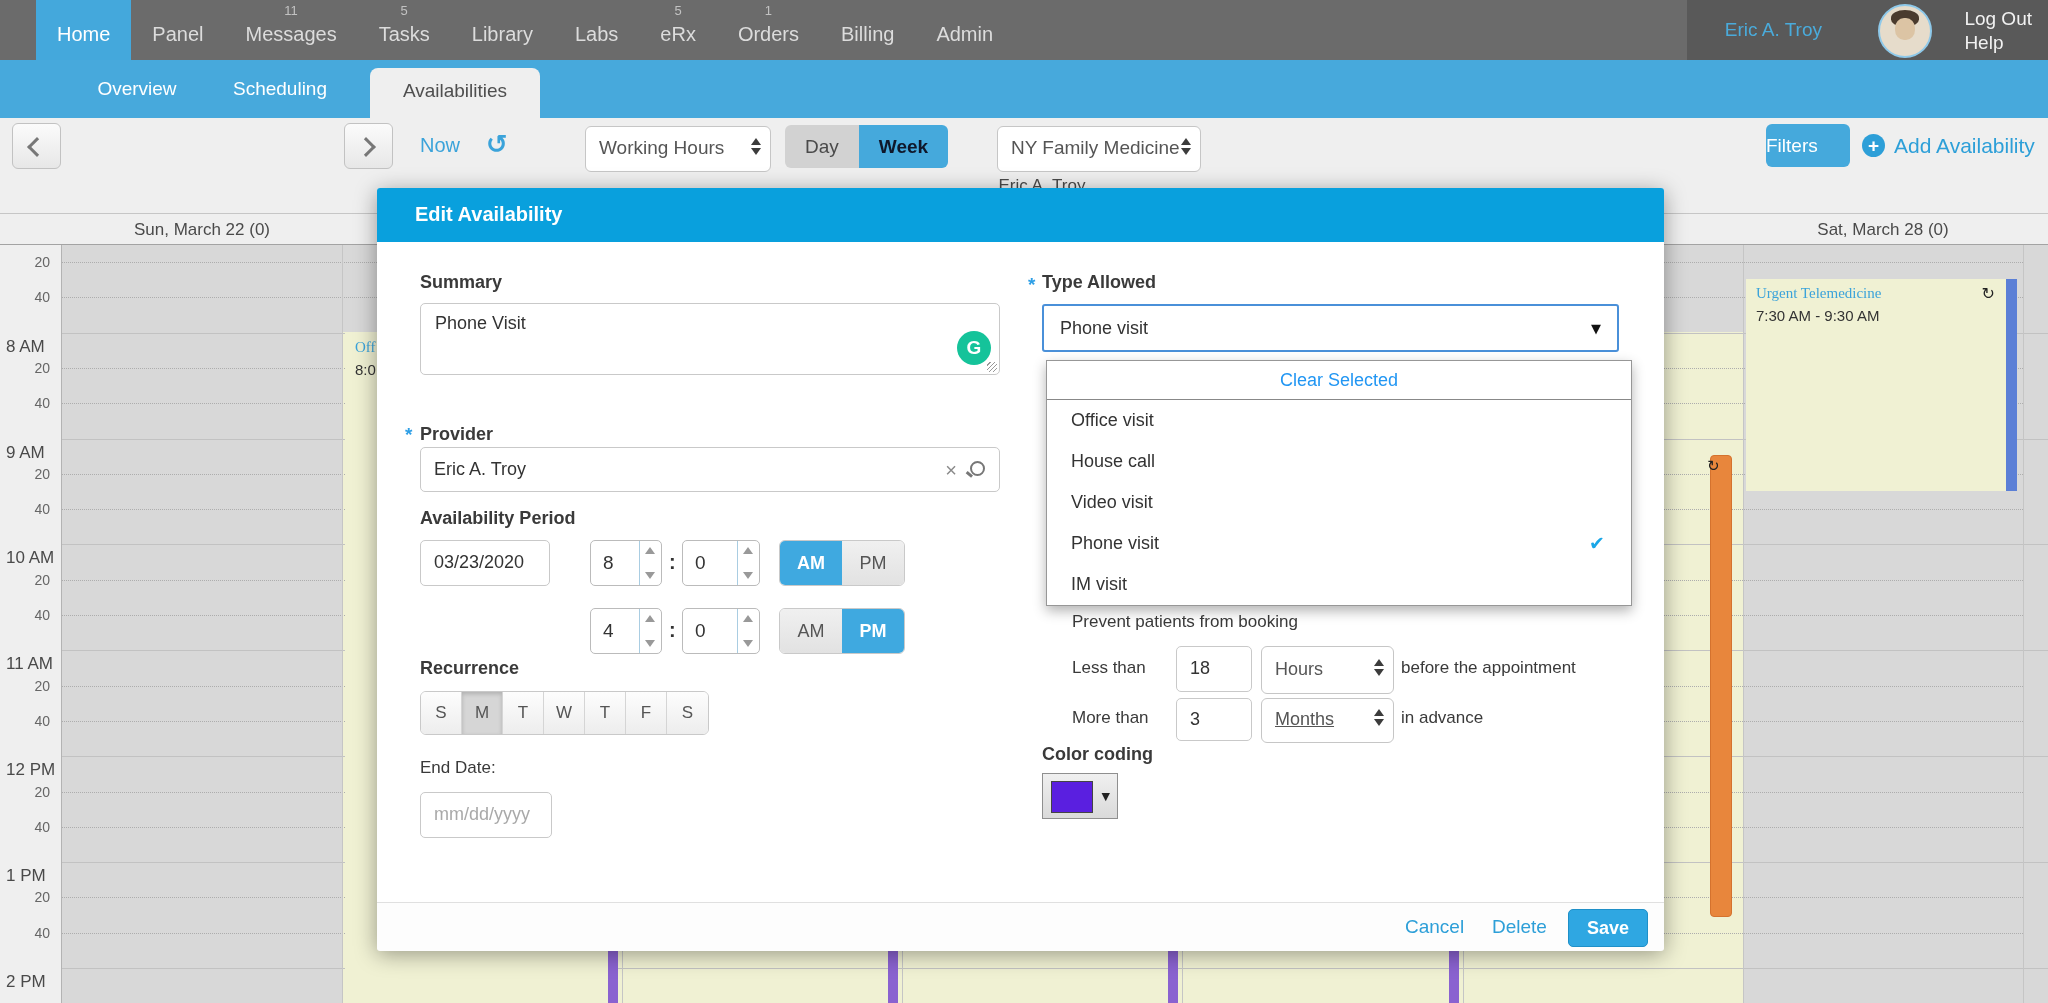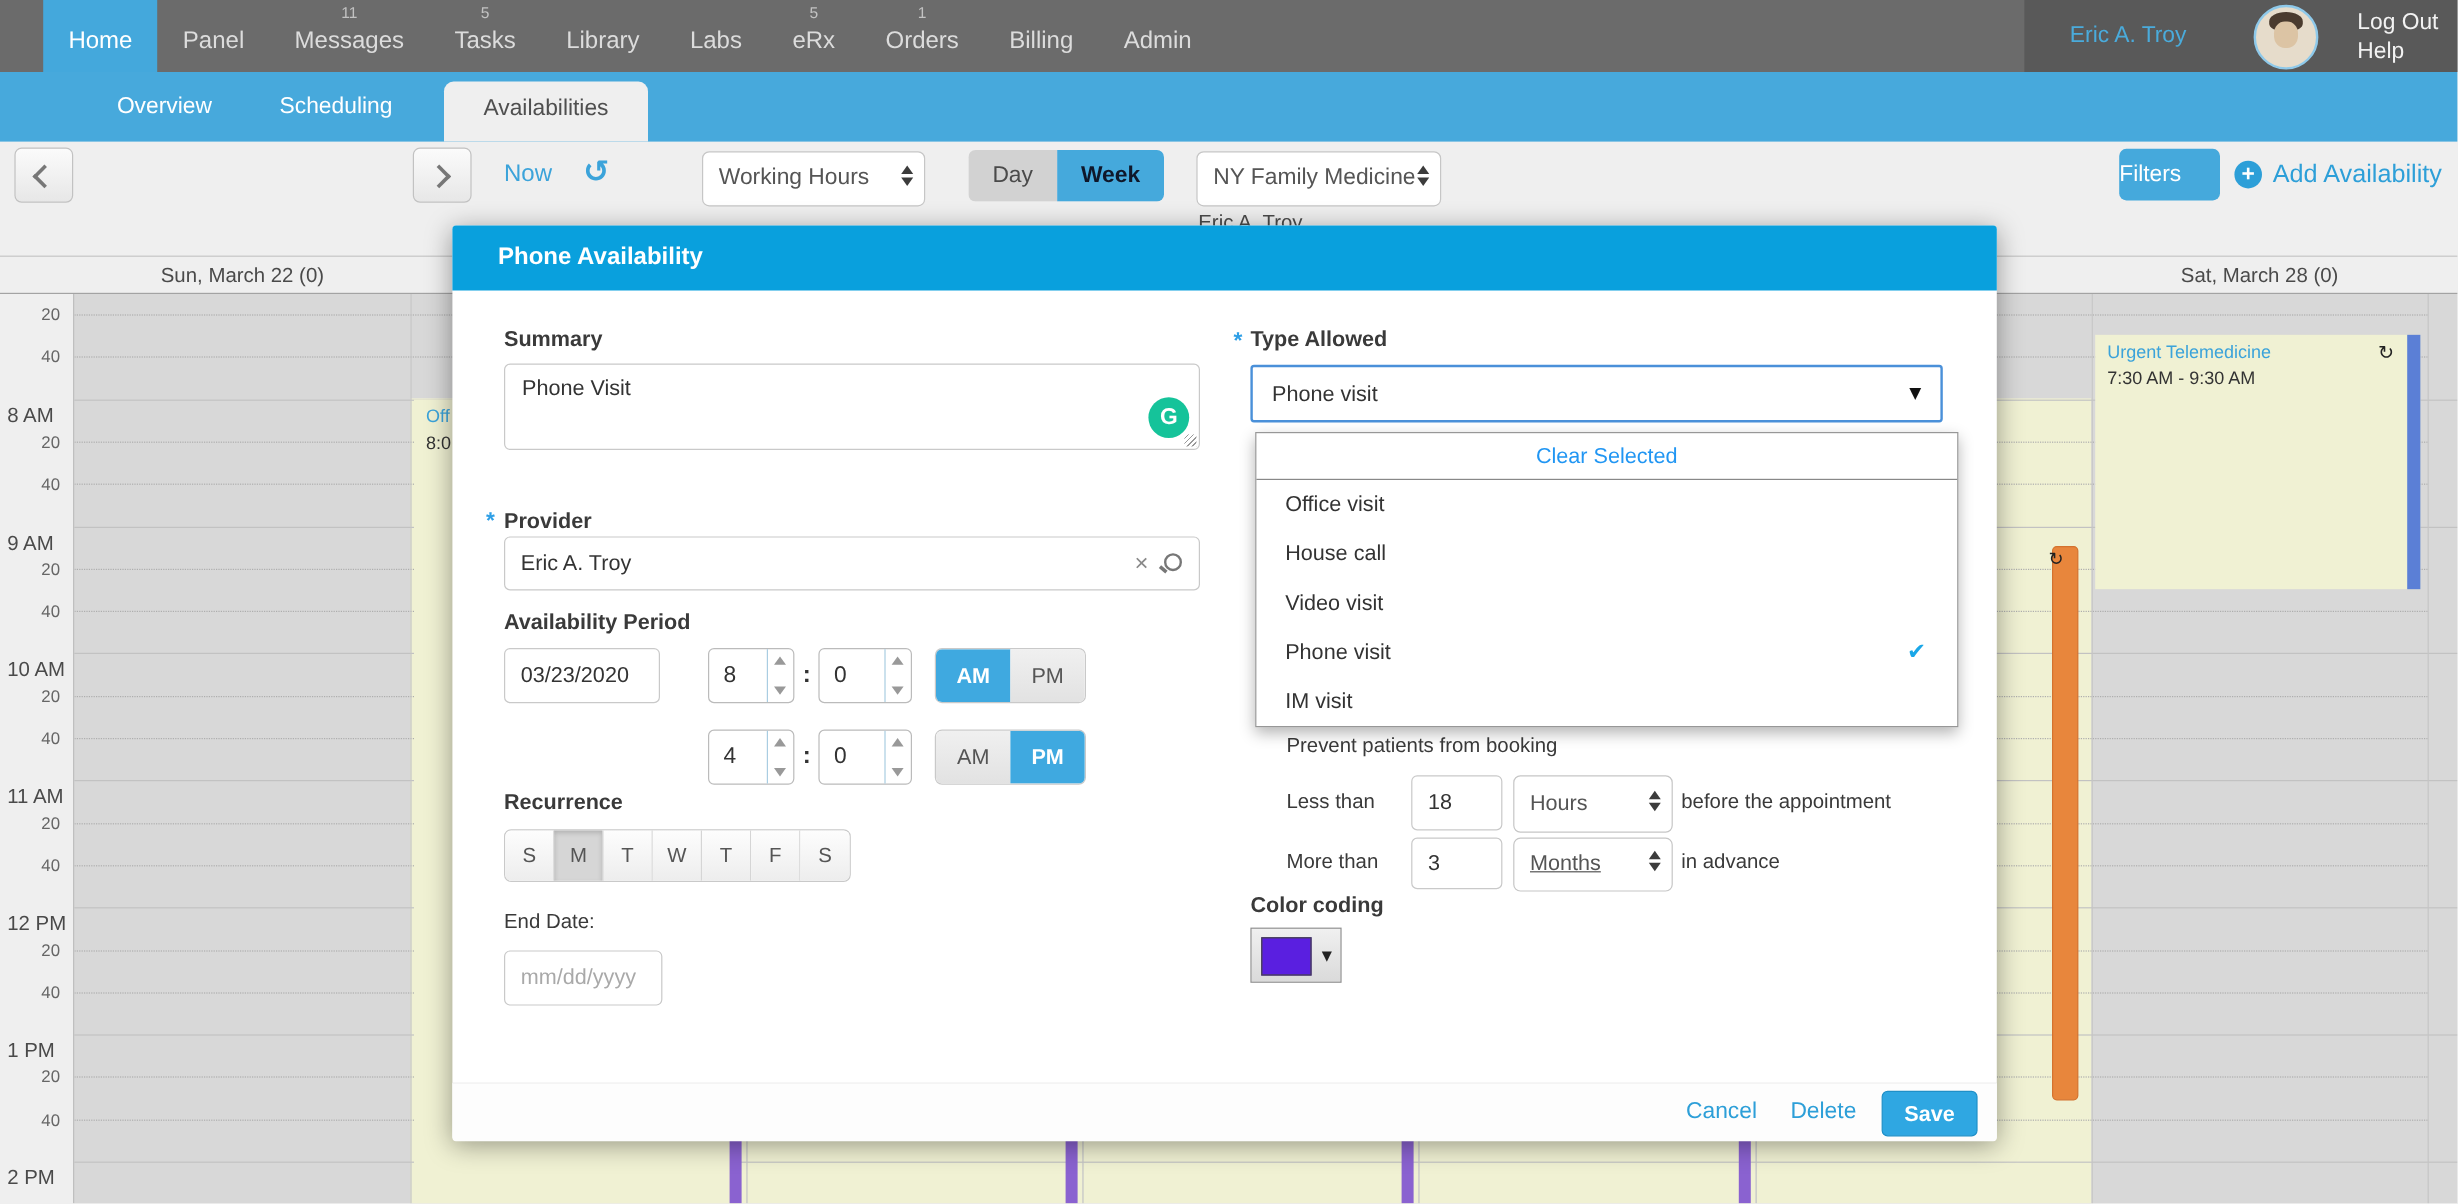--- a/index.html
+++ b/index.html
@@ -67,21 +67,21 @@
   .col.weekend{background:#d8d8d8;}
   .col.weekday{background:#d8d8d8;}
   .workhours{position:absolute;left:0;top:87px;width:100%;bottom:0;background:#f0f1d3;}
   .col-sep{position:absolute;top:0;width:1px;height:758px;background:#c5c5c5;}
   .gutter{position:absolute;left:0;top:0;width:62px;height:758px;background:#efefef;border-right:1px solid #b3b3b3;box-sizing:border-box;}
   .hline{position:absolute;left:0;width:2048px;height:0;border-top:1px solid #c2c2c2;}
   .dline{position:absolute;left:62px;width:1961px;height:0;border-top:1px dotted #adadad;}
   .t-hour{position:absolute;left:6px;font-size:17px;color:#4a4a4a;}
   .t-min{position:absolute;left:0;width:50px;text-align:right;font-size:14px;color:#666;}
   .event{position:absolute;background:#f0f1d3;box-sizing:border-box;}
-  .event .ev-title{position:absolute;left:10px;top:6px;font-size:15px;color:#3ba3da;white-space:nowrap;}
+  .event .ev-title{position:absolute;left:10px;top:6px;font-size:15px;color:#3ba3da;white-space:nowrap;font-family:Liberation Serif, serif;}
   .event .ev-time{position:absolute;left:10px;top:28px;font-size:15px;color:#333;white-space:nowrap;}
   .ev-bar-blue{position:absolute;right:0;top:0;width:11px;height:100%;background:#5b7fd6;}
   .recur{position:absolute;font-size:16px;color:#222;}
   .purple-bar{position:absolute;width:10px;background:#8a62d0;}
   .orange-bar{position:absolute;left:1710px;top:210px;width:22px;height:462px;background:#e8863c;
               border:1px solid #d4722e;border-radius:4px;box-sizing:border-box;}
   .grid-right-line{position:absolute;left:2023px;top:0;width:1px;height:758px;background:#c5c5c5;}
 
   
   .modal{position:absolute;left:377px;top:188px;width:1287px;height:762px;background:#fff;border-radius:3px;
@@ -206,21 +206,21 @@
   <div class="refresh glyph">↺</div>
 
   <div class="sel" style="left:585px;width:184px;">
     <span class="sel-txt">Working Hours</span>
     <span class="dualcaret">
         <i class="up"></i>
         <i class="dn"></i>
       </span>
   </div>
 
-  <div class="toggle" style="left:807px;">
+  <div class="toggle" style="left:785px;">
     <div class="opt">Day</div>
     <div class="opt on">Week</div>
   </div>
 
   <div class="sel" style="left:997px;width:202px;">
     <span class="sel-txt">NY Family Medicine</span>
     <span class="dualcaret">
         <i class="up"></i>
         <i class="dn"></i>
       </span>
@@ -331,21 +331,21 @@
     <div class="ev-title">Urgent Telemedicine</div>
     <div class="ev-time">7:30 AM - 9:30 AM</div>
     <div class="recur glyph" style="right:22px;top:5px;">↻</div>
     <div class="ev-bar-blue"></div>
   </div>
   <div class="grid-right-line"></div>
 </div>
 
 <div class="modal">
   <div class="modal-header">
-    <div class="modal-title">Phone Availability</div>
+    <div class="modal-title">Edit Availability</div>
   </div>
 
   <div class="flabel" style="left:43px;top:84px;">Summary</div>
   <div class="textarea">
     <div class="val">Phone Visit</div>
     <div class="gicon">G</div>
     <div class="resize-h"></div>
   </div>
 
   <div class="req" style="left:28px;top:236px;">*</div>

